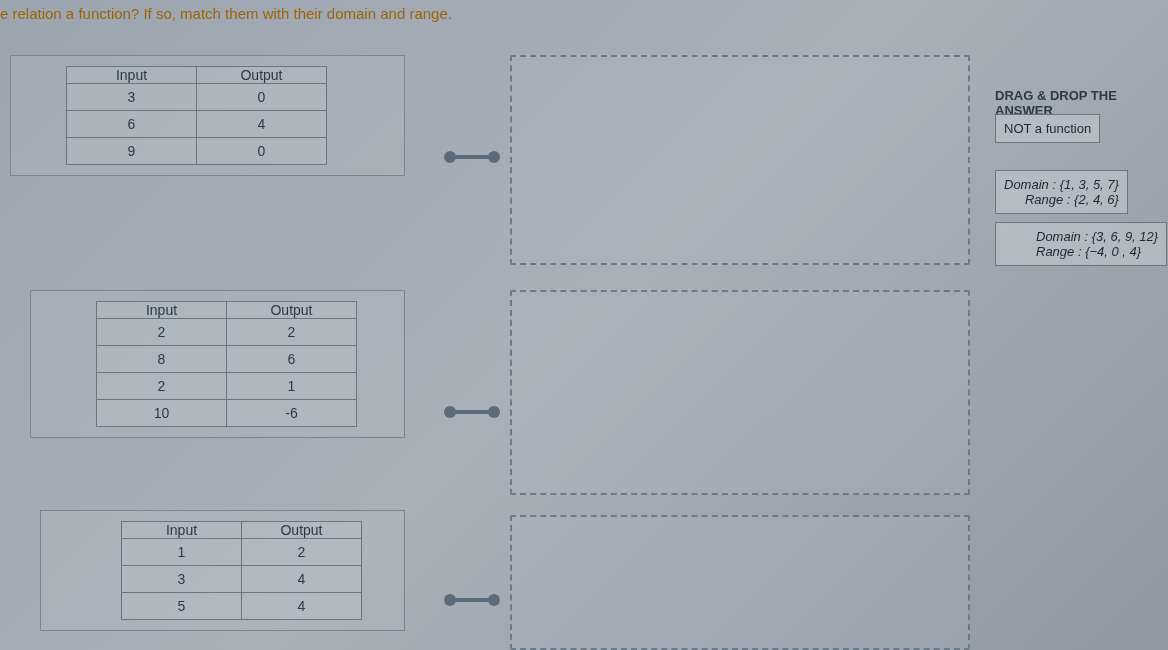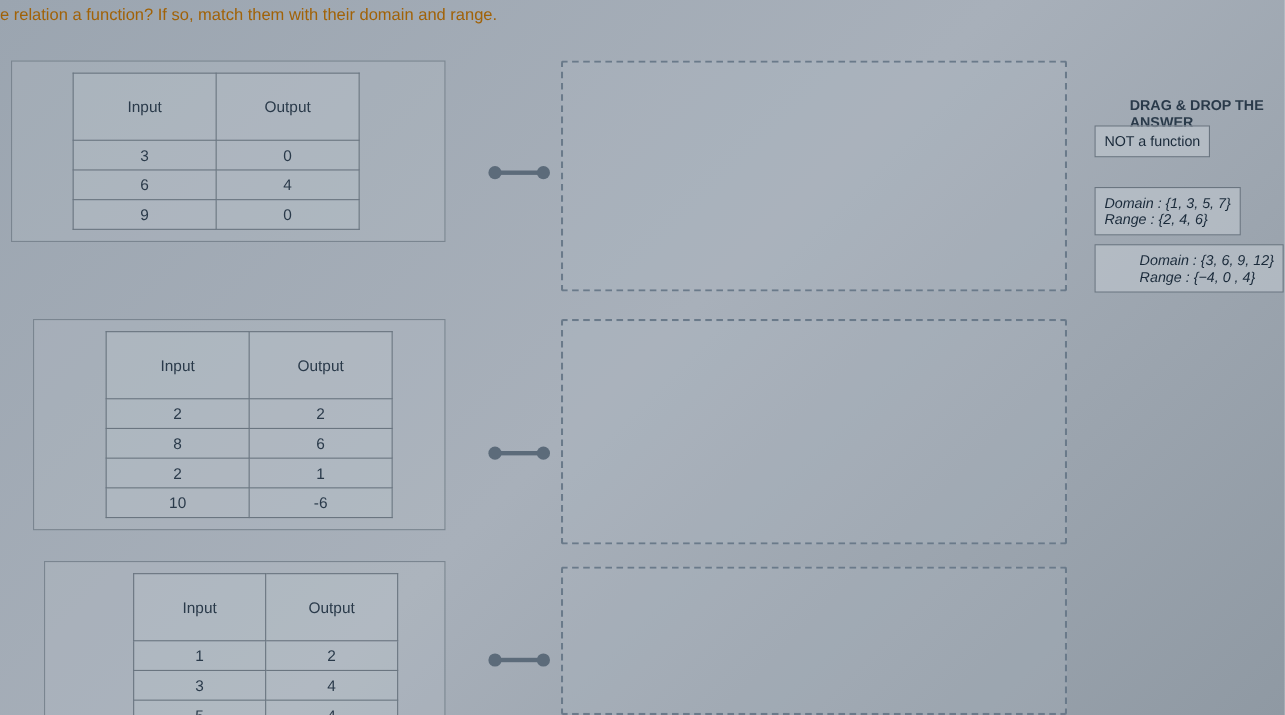--- a/index.html
+++ b/index.html
@@ -29,21 +29,21 @@
   .tbl {
     border-collapse: collapse;
   }
   .tbl th, .tbl td {
     border: 1px solid #6a7580;
     text-align: center;
     font-size: 14px;
     color: #2a3a4a;
     background: rgba(190,198,205,0.3);
   }
-  .tbl th { font-weight: 500; padding: 22px 0; }
+  .tbl th { font-weight: 500; padding: 0 0; }
   .tbl td { padding: 5px 0; }
 
   .drop-zone {
     position: absolute;
     border: 2px dashed #6a7a8a;
     background: rgba(180,190,200,0.2);
     border-radius: 2px;
   }
   .connector {
     position: absolute;
@@ -61,21 +61,20 @@
     top: -4px;
   }
   .connector::before { left: -6px; }
   .connector::after { right: -6px; }
 
   .answers-title {
     position: absolute;
     font-size: 13px;
     color: #2a3a4a;
     font-weight: bold;
-    margin-left: 32px;
   }
   .answer-chip {
     position: absolute;
     border: 1px solid #6a7580;
     background: rgba(195,202,210,0.55);
     padding: 6px 8px;
     font-size: 13px;
     color: #1a2a3a;
     cursor: grab;
   }
@@ -166,21 +165,21 @@
 <div class="drop-zone" style="left:510px; top:55px; width:460px; height:210px;"></div>
 <div class="drop-zone" style="left:510px; top:290px; width:460px; height:205px;"></div>
 <div class="drop-zone" style="left:510px; top:515px; width:460px; height:135px;"></div>
 
 <div class="answers-title" style="left:995px; top:88px;">DRAG &amp; DROP THE ANSWER</div>
 
 <div class="answer-chip" style="left:995px; top:114px;">
   <span>NOT a function</span>
 </div>
 
-<div class="answer-chip" style="left:995px; top:170px;">
+<div class="answer-chip" style="left:995px; top:170px;text-align:right;">
   <span class="italic">Domain :  {1, 3, 5, 7}</span><br>
   <span class="italic">Range : {2, 4, 6}</span>
 </div>
 
 <div class="answer-chip" style="left:995px; top:222px;padding-left:40px;">
   <span class="italic">Domain :  {3, 6, 9, 12}</span><br>
   <span class="italic">Range : {−4, 0 , 4}</span>
 </div>
 
 </body></html>

